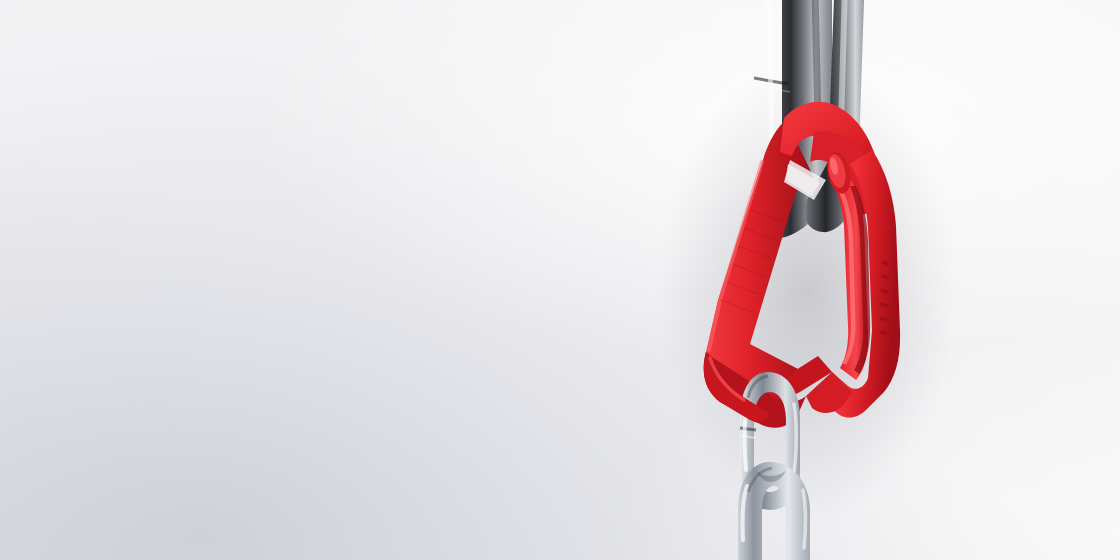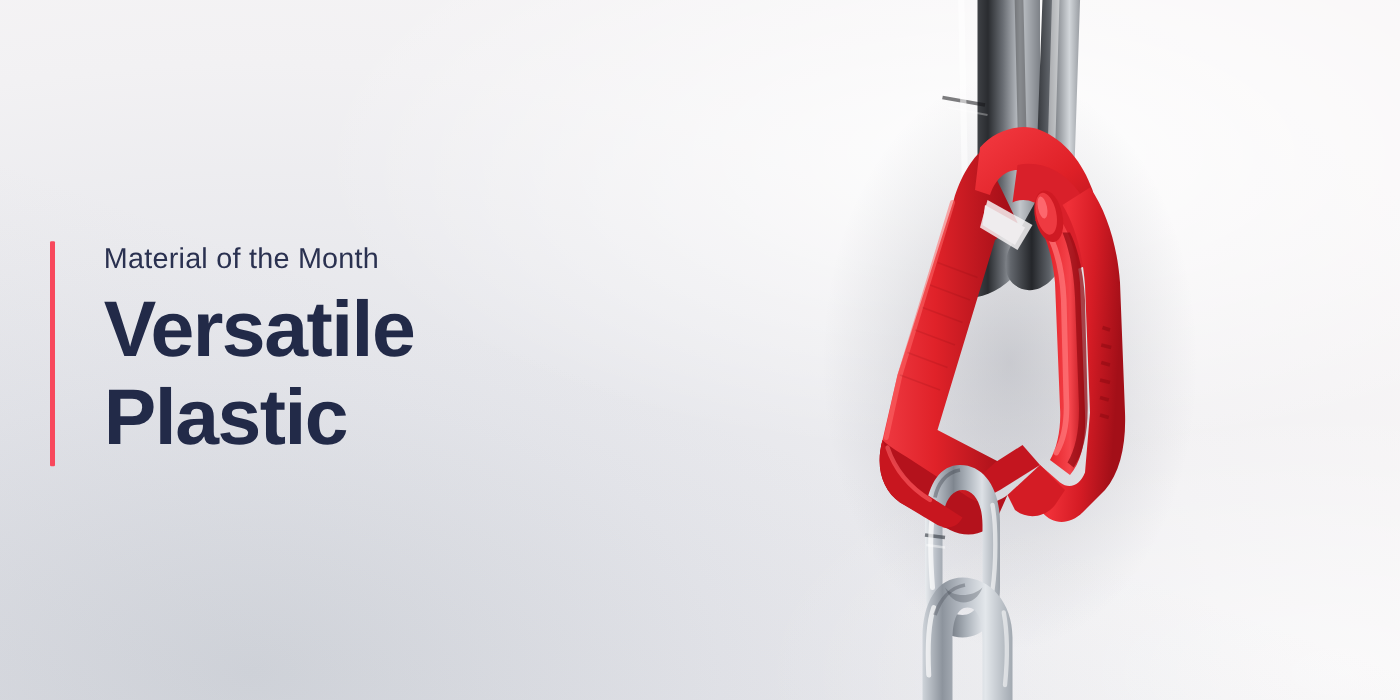--- a/index.html
+++ b/index.html
@@ -91,30 +91,20 @@
 </style>
 </head>
 <body>
 
 <div class="banner">
 
   <div class="bg-base"></div>
   <div class="bg-sheen"></div>
   <div class="bg-vignette"></div>
 
-  <div class="text-block">
-    <div class="accent-bar"></div>
-    <div class="text-inner">
-      <p class="eyebrow">Material of the Month</p>
-      <h1 class="headline">
-        <span class="headline-line">Versatile</span>
-        <span class="headline-line">Plastic</span>
-      </h1>
-    </div>
-  </div>
 
   <div class="photo">
     <svg viewBox="0 0 520 560" xmlns="http://www.w3.org/2000/svg">
       <defs>
 
         <linearGradient id="chromeTop" x1="0" y1="0" x2="1" y2="0">
           <stop offset="0.00" stop-color="#cfd2d6"></stop>
           <stop offset="0.12" stop-color="#9a9ea4"></stop>
           <stop offset="0.30" stop-color="#4d5055"></stop>
           <stop offset="0.48" stop-color="#2a2c30"></stop>

